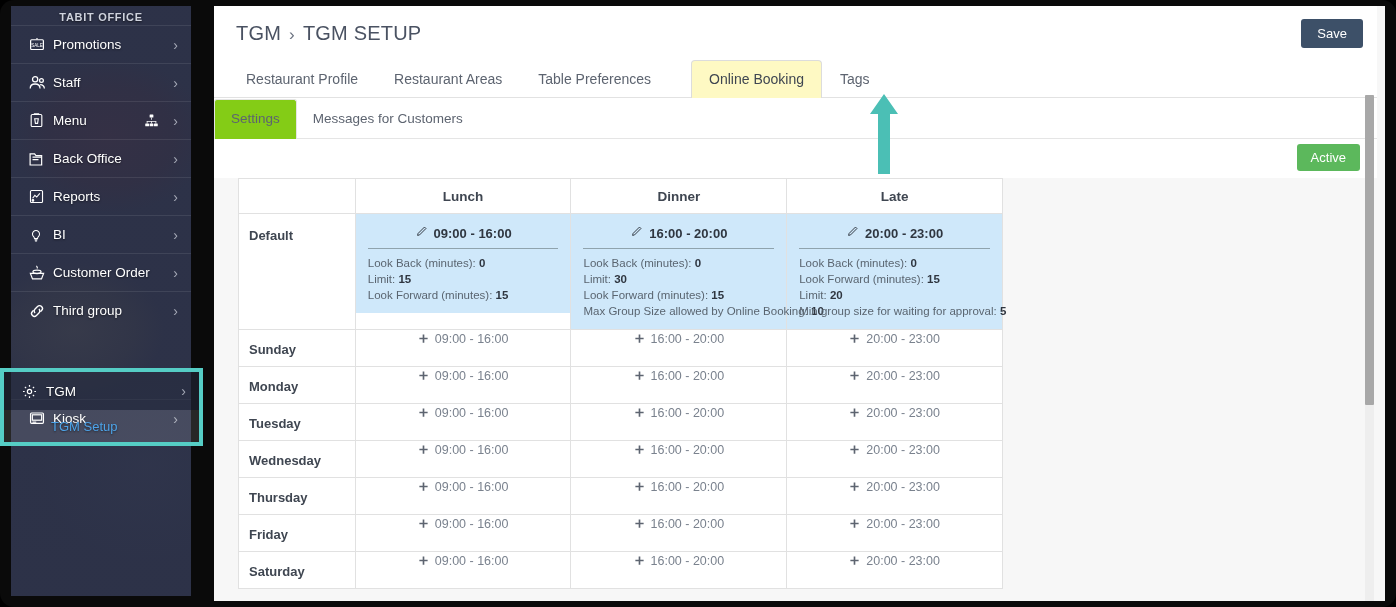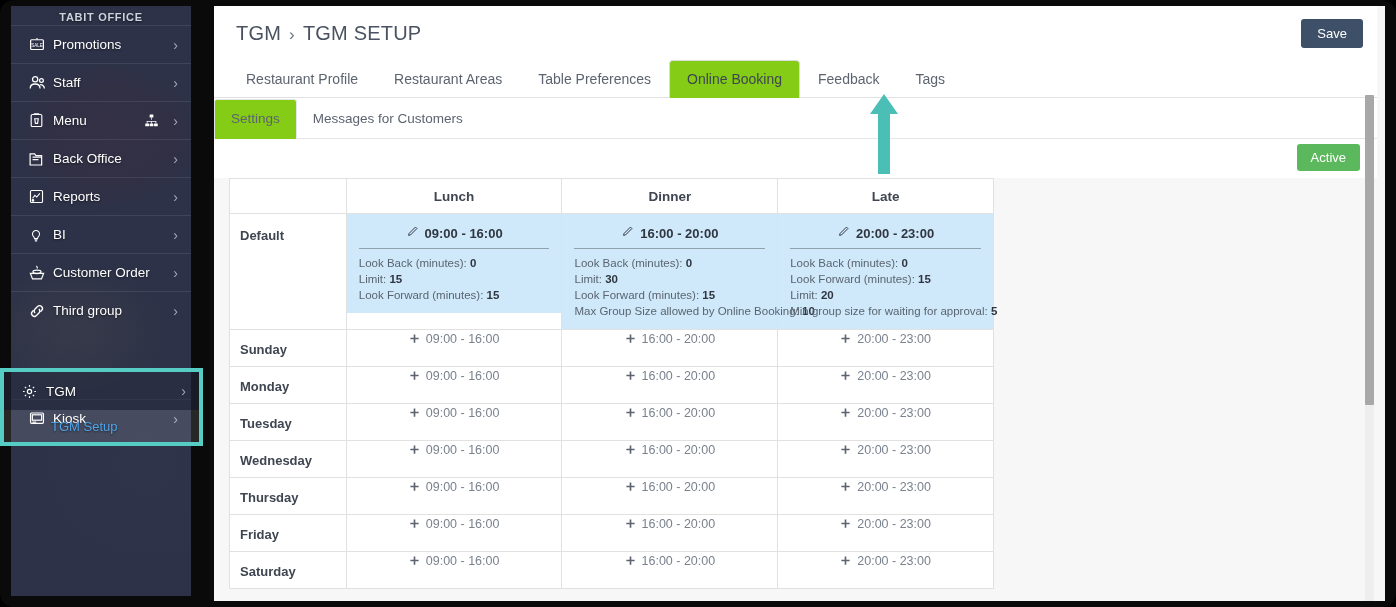--- a/index.html
+++ b/index.html
@@ -134,26 +134,27 @@
   .tab1 {
     font-size: 14px; color: #5d6470;
     padding: 10px 17px 9px 17px;
     cursor: pointer;
     border: 1px solid transparent;
     border-bottom: none;
     position: relative;
     line-height: 17px;
   }
   .tab1.active {
-    background: #84cc16;
+    background: #fef9c3;
     border-color: #dcdcdc;
     border-radius: 4px 4px 0 0;
     color: #3f4651;
     margin-bottom: -1px;
     padding-bottom: 10px;
+    margin-left: 22px;
   }
 
   
   #tabs2 {
     position: absolute; left: 0; top: 93px; width: 1163px; height: 40px;
     display: flex; align-items: flex-end;
     border-bottom: 1px solid #e5e5e5;
     background: #fff;
   }
   .tab2 {
@@ -193,21 +194,21 @@
 
   
   #table-zone {
     position: absolute; left: 11px; top: 172px;
     width: 1152px; height: 420px;
     background: #f7f7f7;
   }
   table.sched {
     border-collapse: collapse;
     width: 765px;
-    margin-left: 4px;
+    margin-left: 13px;
     background: #fff;
     table-layout: fixed;
   }
   table.sched col.c-day  { width: 92px; }
   table.sched col.c-slot { width: 170px; }
   table.sched th, table.sched td {
     border: 1px solid #e1e1e1;
     vertical-align: top;
   }
   table.sched thead th {
@@ -429,21 +430,20 @@
         <span>TGM SETUP</span>
       </div>
       <button id="save-btn">Save</button>
     </div>
 
     <div id="tabs1">
         <div class="tab1">Restaurant Profile</div>
         <div class="tab1">Restaurant Areas</div>
         <div class="tab1">Table Preferences</div>
         <div class="tab1 active">Online Booking</div>
-        <div class="tab1">Feedback</div>
         <div class="tab1">Tags</div>
       </div>
     <div id="tabs2">
         <div class="tab2 active">Settings</div>
         <div class="tab2">Messages for Customers</div>
       </div>
 
     <svg id="teal-arrow" viewBox="0 0 30 80">
       <polygon points="15,0 29,20 21,20 21,80 9,80 9,20 1,20" fill="#4bbfb5"></polygon>
     </svg>

